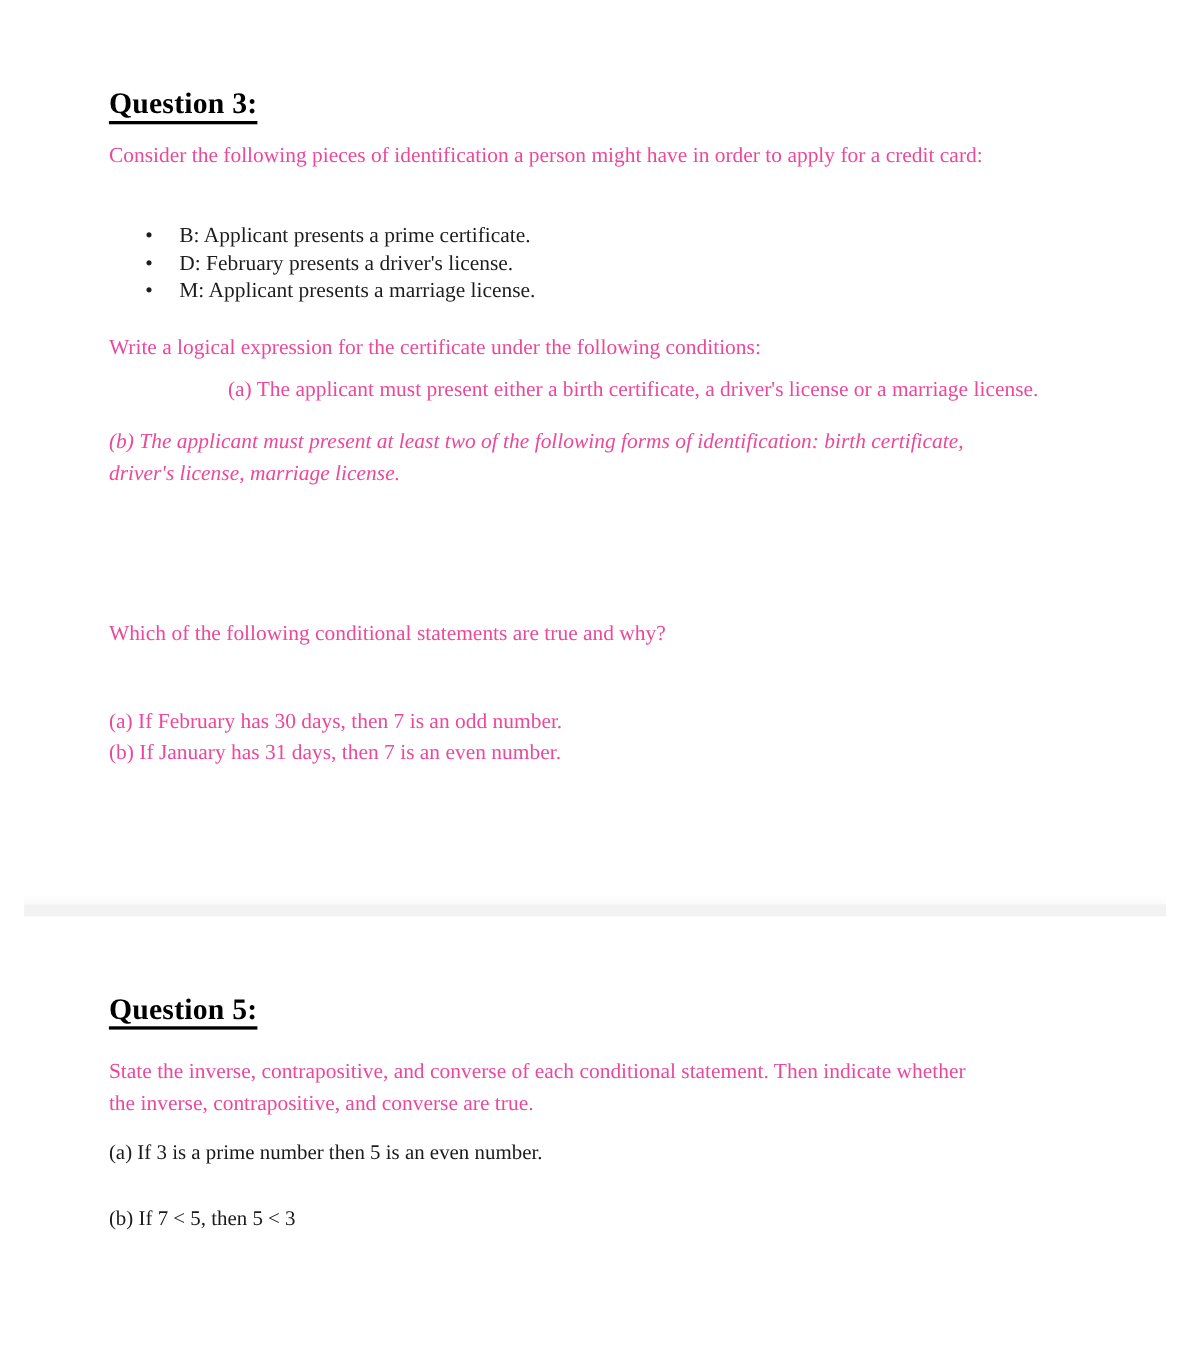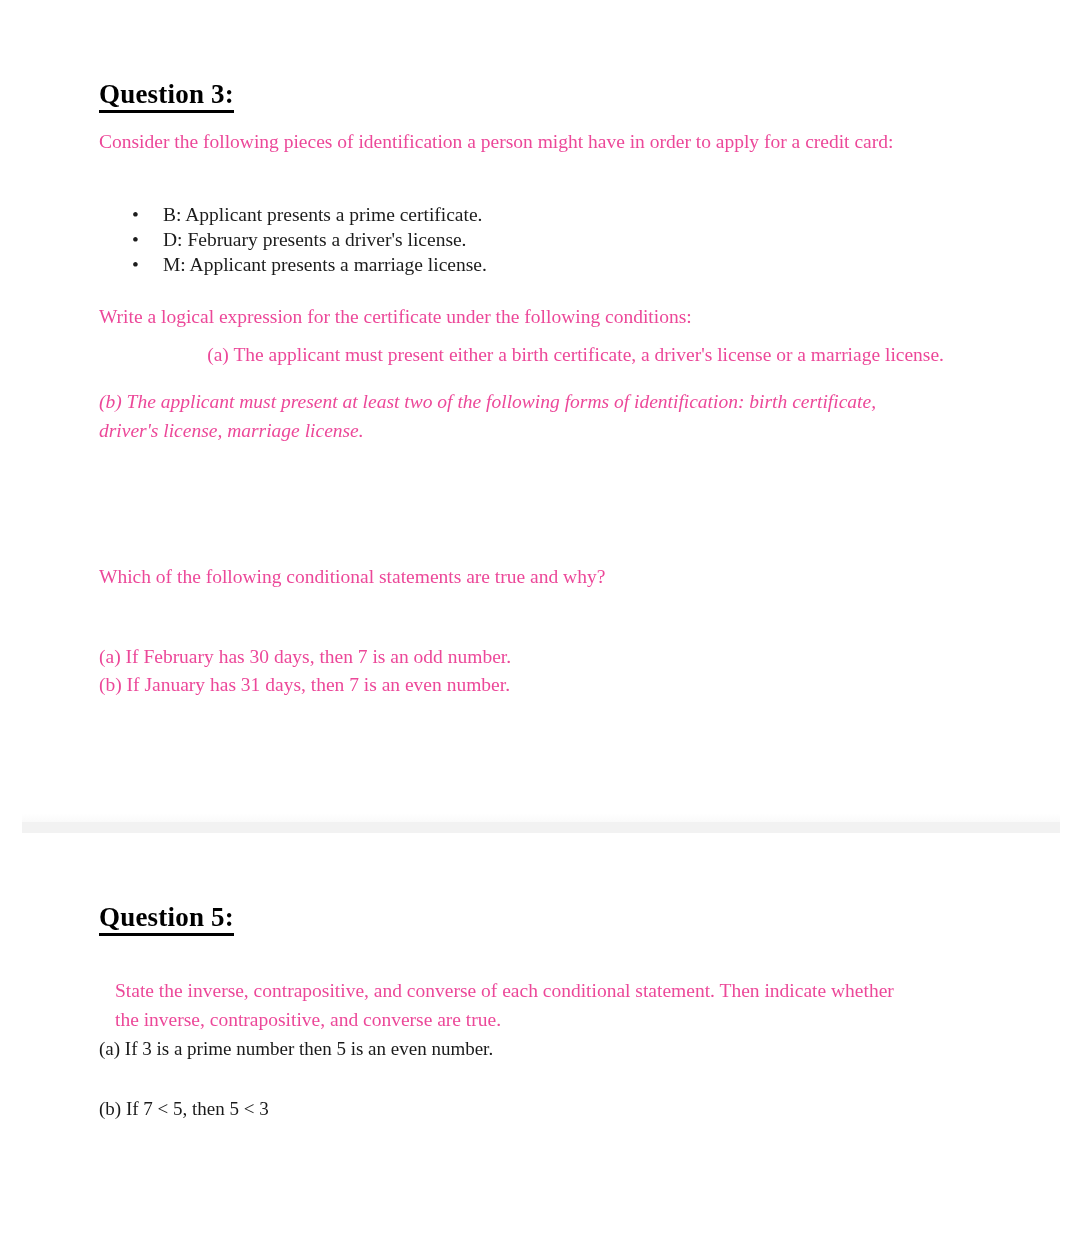--- a/index.html
+++ b/index.html
@@ -152,21 +152,21 @@
     <div class="feather-top"></div>
   </div>
 
   <div class="content" style="top:903px;">
     <div>
       <span class="q-heading">Question 5:</span>
     </div>
   </div>
 
   <div class="content" style="top:960px;">
-    <p class="para" style="margin:16px; width:800px;">State the inverse, contrapositive, and converse of each conditional statement. Then indicate whether the inverse, contrapositive, and converse are true.</p>
+    <p class="para" style="margin:0; width:800px;">State the inverse, contrapositive, and converse of each conditional statement. Then indicate whether the inverse, contrapositive, and converse are true.</p>
   </div>
 
   <div class="content" style="top:1035px;">
     <p class="indented" style="margin:0 0 31px 0;">(a) If 3 is a prime number then 5 is an even number.</p>
     <p class="indented" style="margin:0;">(b) If 7 &lt; 5, then 5 &lt; 3</p>
   </div>
 
 </div>
 
 </body></html>

